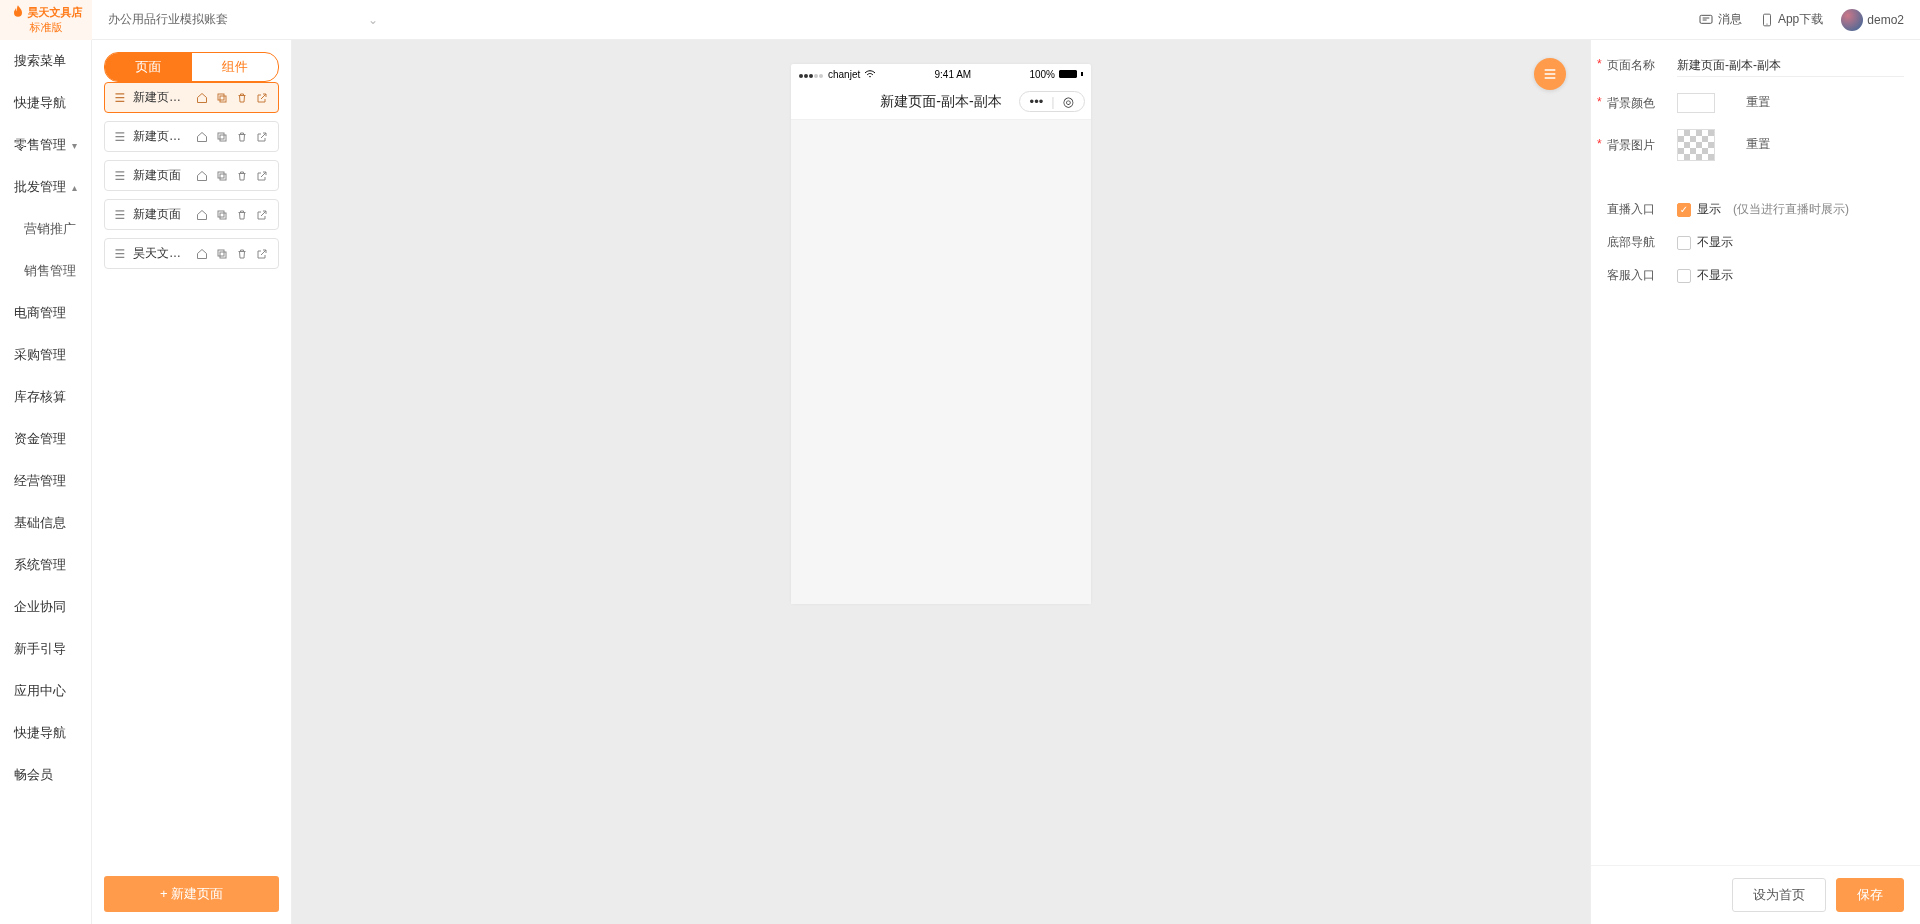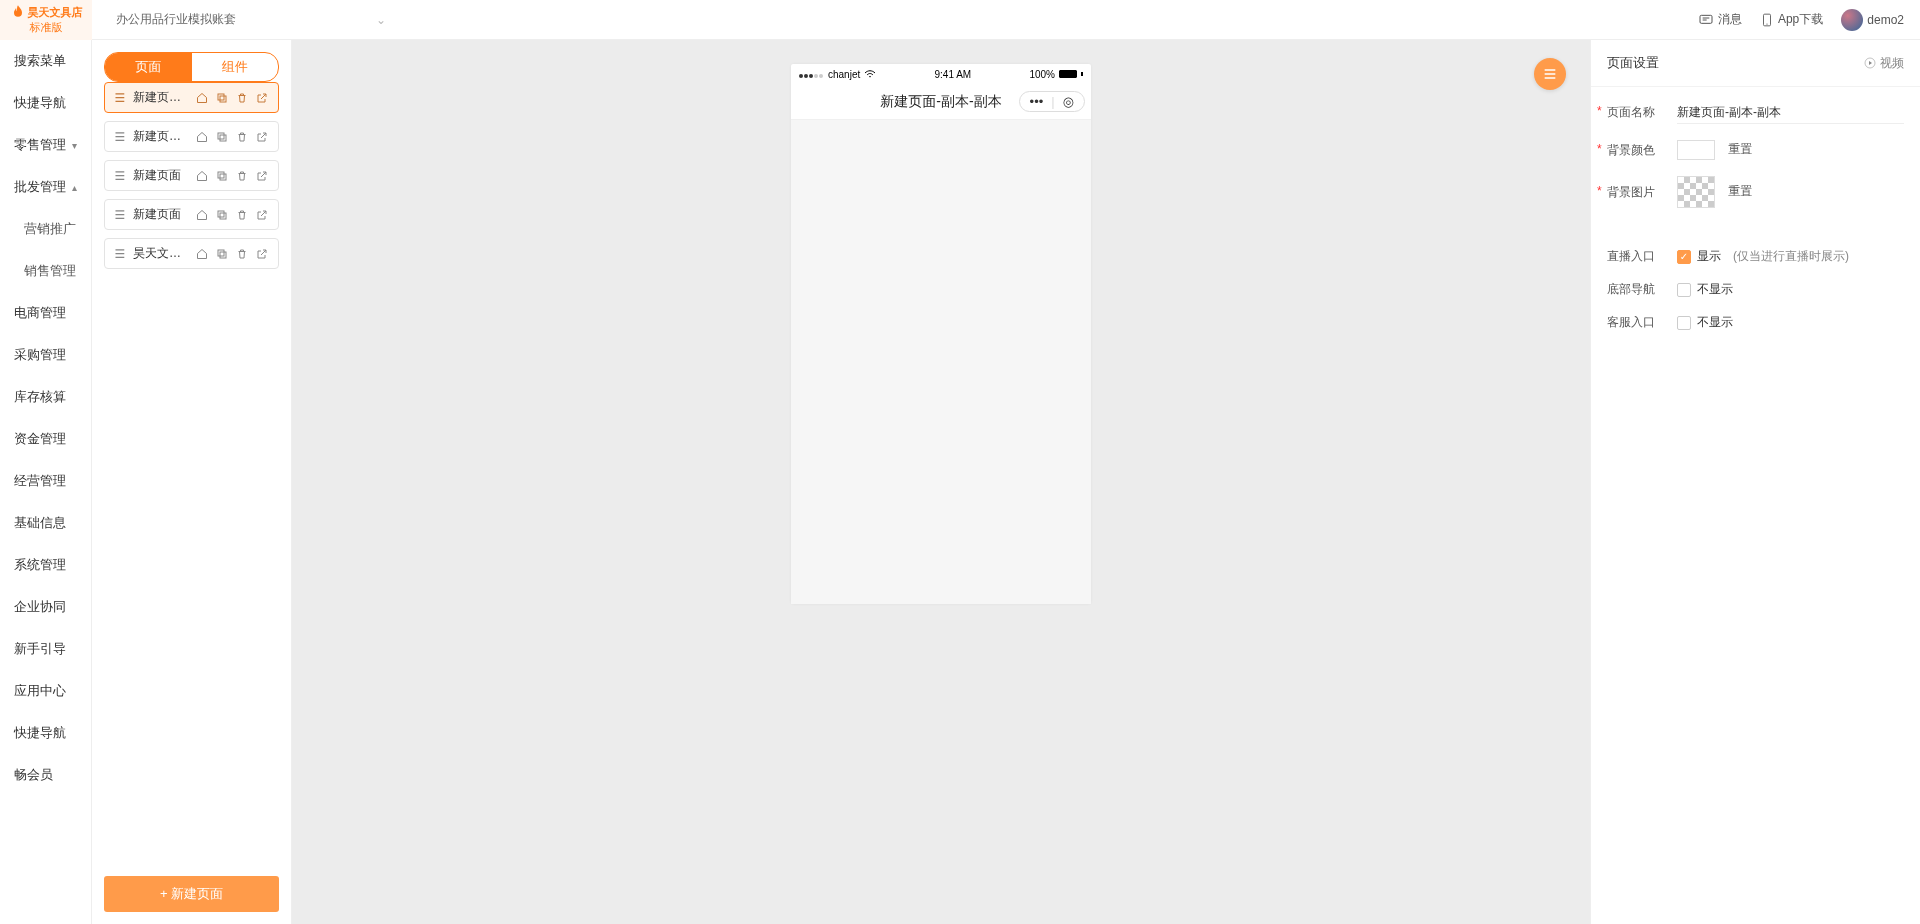--- a/index.html
+++ b/index.html
@@ -4,21 +4,21 @@
 <style>
 * { margin: 0; padding: 0; box-sizing: border-box; }
 body { font-family: "Microsoft YaHei", -apple-system, sans-serif; font-size: 13px; color: #333; background: #fff; overflow: hidden; }
 
 
 .topbar { height: 40px; display: flex; align-items: center; border-bottom: 1px solid #eee; }
 .logo-block { width: 92px; height: 40px; background: #fff6ef; display: flex; flex-direction: column; align-items: center; justify-content: center; }
 .logo-block .logo { color: #ff7b1a; font-weight: bold; font-size: 11px; display: flex; align-items: center; gap: 2px; }
 .logo-block .logo svg { width: 16px; height: 16px; }
 .logo-block .tag { color: #ff7b1a; font-size: 11px; }
-.org-select { margin-left: 24px; color: #666; font-size: 12px; flex: 0 0 auto; display: flex; align-items: center; gap: 140px; }
+.org-select { margin-left: 16px; color: #666; font-size: 12px; flex: 0 0 auto; display: flex; align-items: center; gap: 140px; }
 .org-select .chev { color: #bbb; }
 .top-right { margin-left: auto; display: flex; align-items: center; gap: 18px; padding-right: 16px; color: #555; font-size: 12px; }
 .top-right .iconbtn { display: flex; align-items: center; gap: 4px; cursor: pointer; }
 .avatar { width: 22px; height: 22px; border-radius: 50%; background: radial-gradient(circle at 30% 30%, #c78, #369); }
 
 
 .layout { display: flex; height: calc(100vh - 40px); }
 .leftnav { width: 92px; background: #fff; border-right: 1px solid #eee; overflow-y: auto; flex-shrink: 0; }
 .leftnav .item { padding: 12px 14px; font-size: 13px; color: #333; cursor: pointer; display: flex; align-items: center; justify-content: space-between; }
 .leftnav .item.sub { padding-left: 24px; color: #555; }
@@ -75,21 +75,21 @@
 .set-head .t { font-size: 13px; color: #333; }
 .set-head .vid { font-size: 12px; color: #888; display: flex; align-items: center; gap: 4px; cursor: pointer; }
 .set-body { flex: 1; padding: 14px 16px; overflow-y: auto; }
 .frow { display: flex; align-items: center; margin-bottom: 16px; font-size: 12px; }
 .frow .lab { width: 70px; color: #555; position: relative; }
 .frow .lab.req::before { content: '*'; color: #f33; position: absolute; left: -10px; }
 .frow .val { flex: 1; }
 .txtin { width: 100%; border: none; border-bottom: 1px solid #eee; padding: 4px 0; font-size: 12px; color: #333; outline: none; }
 .swatch { width: 38px; height: 20px; border: 1px solid #ddd; background: #fff; display: inline-block; vertical-align: middle; }
 .checker { width: 38px; height: 32px; border: 1px solid #ddd; display: inline-block; background-image: linear-gradient(45deg,#ccc 25%,transparent 25%,transparent 75%,#ccc 75%),linear-gradient(45deg,#ccc 25%,transparent 25%,transparent 75%,#ccc 75%); background-size: 12px 12px; background-position: 0 0, 6px 6px; vertical-align: middle; }
-.reset { color: #555; font-size: 12px; margin-left: 10px; cursor: pointer; }
+.reset { color: #555; font-size: 12px; margin-left: 28px; cursor: pointer; }
 .chk { display: inline-flex; align-items: center; gap: 6px; }
 .chkbox { width: 14px; height: 14px; border: 1px solid #ccc; border-radius: 2px; display: inline-flex; align-items: center; justify-content: center; font-size: 10px; color: #fff; }
 .chkbox.on { background: #ff9b4a; border-color: #ff9b4a; }
 .hint { color: #888; margin-left: 6px; }
 .set-foot { padding: 12px 16px; display: flex; justify-content: flex-end; gap: 10px; border-top: 1px solid #f2f2f2; }
 .btn { padding: 7px 20px; border-radius: 3px; font-size: 13px; cursor: pointer; border: 1px solid #ddd; background: #fff; color: #555; }
 .btn.primary { background: #ff9b4a; border-color: #ff9b4a; color: #fff; }
 
 svg { display: block; }
 </style>
@@ -356,30 +356,20 @@
           <div class="phone-body"></div>
         </div>
         <div class="fab fab-fixed">
           <svg width="16" height="16" viewBox="0 0 24 24">
               <path d="M4 6h16M4 12h16M4 18h16" stroke="#fff" stroke-width="2"></path>
             </svg>
         </div>
       </div>
 
       <div class="settings">
-        <div class="set-head">
-          <div class="t">页面设置</div>
-          <div class="vid">
-            <svg width="12" height="12" viewBox="0 0 24 24">
-                <circle cx="12" cy="12" r="10" fill="none" stroke="#888"></circle>
-                <path d="M10 8l6 4-6 4z" fill="#888"></path>
-              </svg>
-            <span>视频</span>
-          </div>
-        </div>
         <div class="set-body">
           <div class="frow">
             <div class="lab req">页面名称</div>
             <div class="val"><input class="txtin" value="新建页面-副本-副本" style=""></div>
           </div>
           <div class="frow">
             <div class="lab req">背景颜色</div>
             <div class="val">
               <span class="swatch"></span>
               <span class="reset">重置</span>
@@ -409,16 +399,20 @@
             </div>
           </div>
           <div class="frow">
             <div class="lab">客服入口</div>
             <div class="val chk">
               <span class="chkbox"></span>
               <span>不显示</span>
             </div>
           </div>
         </div>
+        <div class="set-foot">
+          <button class="btn">设为首页</button>
+          <button class="btn primary">保存</button>
+        </div>
       </div>
     </div>
   </div>
 </div>
 
 </body></html>

